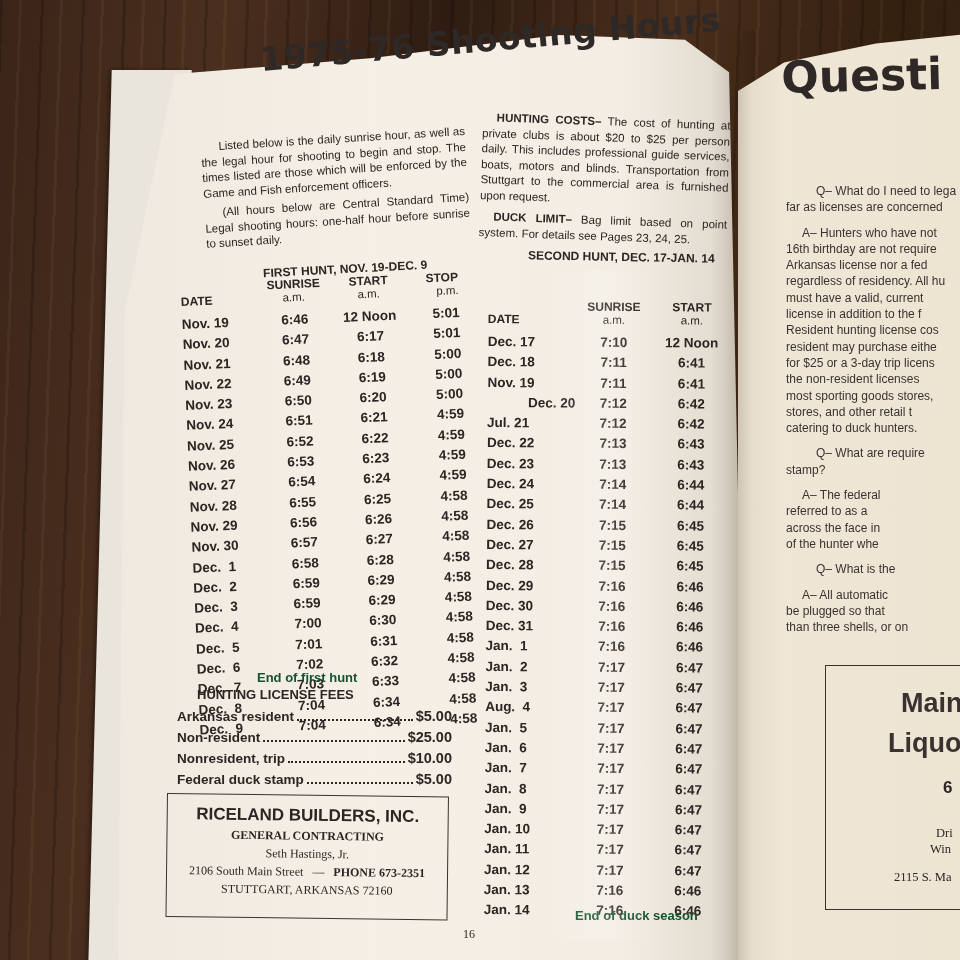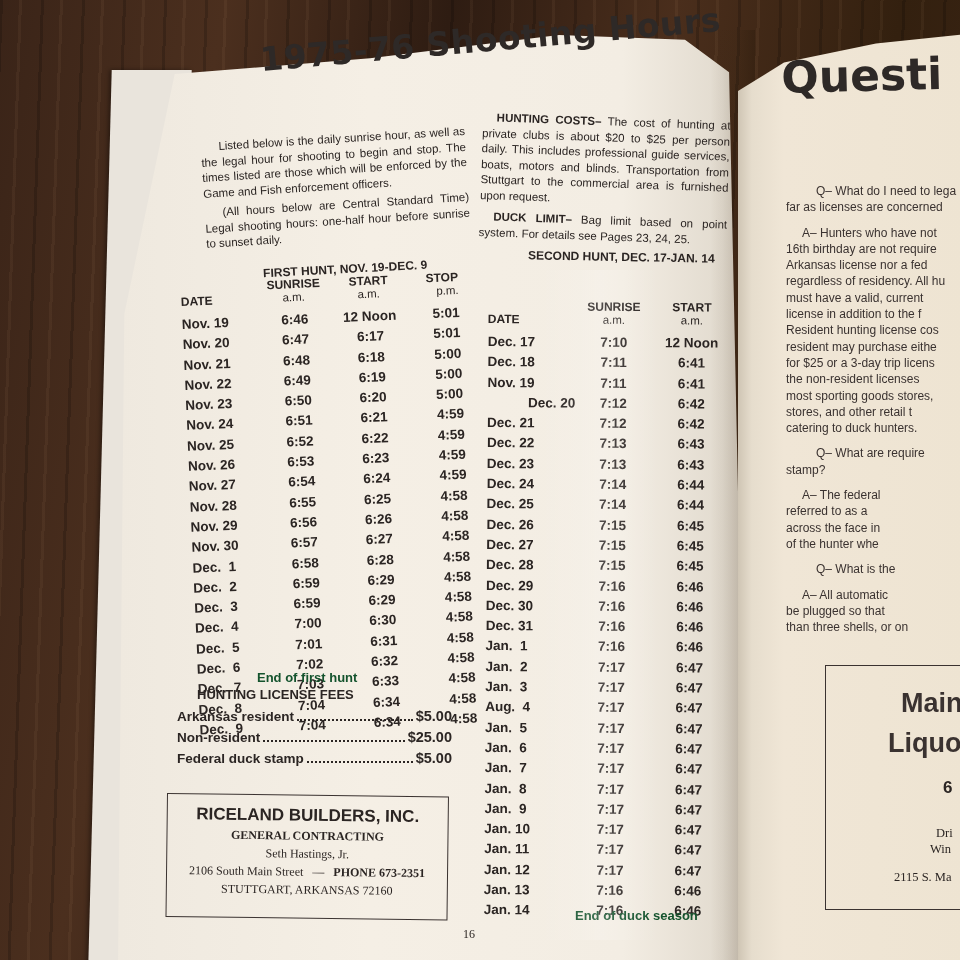--- a/index.html
+++ b/index.html
@@ -298,21 +298,21 @@
         <td class="c-start" style="white-space: pre;">6:41</td>
         <td class="c-stop" style="white-space: pre;">5:01</td>
       </tr>
       <tr>
         <td class="c-date" style="white-space: pre; text-align: right;">Dec. 20</td>
         <td class="c-sun" style="white-space: pre;">7:12</td>
         <td class="c-start" style="white-space: pre;">6:42</td>
         <td class="c-stop" style="white-space: pre;">5:01</td>
       </tr>
       <tr>
-        <td class="c-date" style="white-space: pre;">Dec. 21</td>
+        <td class="c-date" style="white-space: pre;">Jul. 21</td>
         <td class="c-sun" style="white-space: pre;">7:12</td>
         <td class="c-start" style="white-space: pre;">6:42</td>
         <td class="c-stop" style="white-space: pre;">5:02</td>
       </tr>
       <tr>
         <td class="c-date" style="white-space: pre;">Dec. 22</td>
         <td class="c-sun" style="white-space: pre;">7:13</td>
         <td class="c-start" style="white-space: pre;">6:43</td>
         <td class="c-stop" style="white-space: pre;">5:02</td>
       </tr>
@@ -464,20 +464,25 @@
   <div id="fee-list">
       <div class="fee-row">
         <span class="lbl">Arkansas resident</span>
         <span class="dots"></span>
         <span class="val">$5.00</span>
       </div>
       <div class="fee-row">
         <span class="lbl">Non-resident</span>
         <span class="dots"></span>
         <span class="val">$25.00</span>
+      </div>
+      <div class="fee-row">
+        <span class="lbl">Nonresident, trip</span>
+        <span class="dots"></span>
+        <span class="val">$10.00</span>
       </div>
       <div class="fee-row">
         <span class="lbl">Federal duck stamp</span>
         <span class="dots"></span>
         <span class="val">$5.00</span>
       </div>
     </div>
 </div>
 
 <div class="ad-box">

